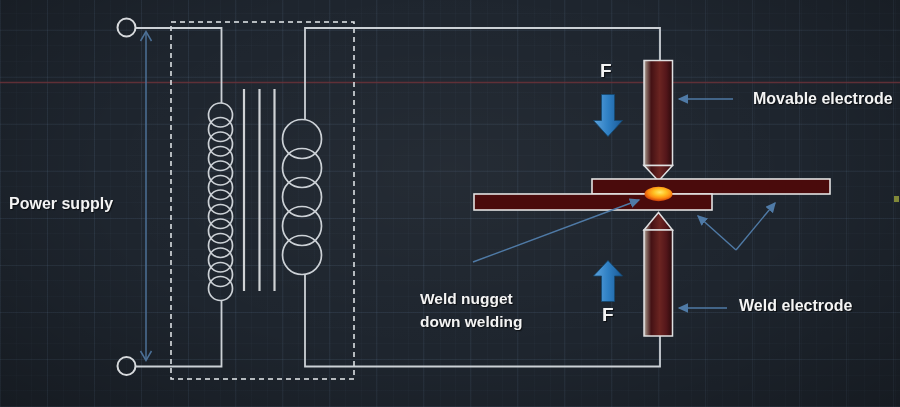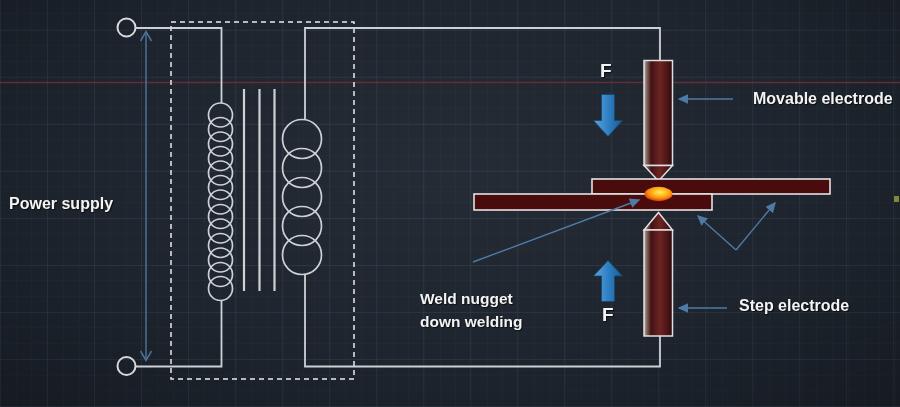--- a/index.html
+++ b/index.html
@@ -135,21 +135,21 @@
 
     <rect x="894" y="196" width="5" height="6" fill="#9aa23c" opacity="0.8"></rect>
   </svg>
 
   <div class="lbl" style="left:9px;top:195px;">Power supply</div>
 
 
   <div class="lbl" style="left:745px;top:90px;margin-left:8px;">Movable electrode</div>
 
 
-  <div class="lbl" style="left:739px;top:297px;">Step electrode</div>
+  <div class="lbl" style="left:739px;top:297px;">Weld electrode</div>
 
   <div class="lbl small two-line" style="left:420px;top:268px;margin-top:19px;">
     <span>Weld nugget</span><br>
     <span>down welding</span>
   </div>
 
   <div class="lbl force" style="left:600px;top:60px;">F</div>
 
   <div class="lbl force" style="left:602px;top:304px;">F</div>
 

